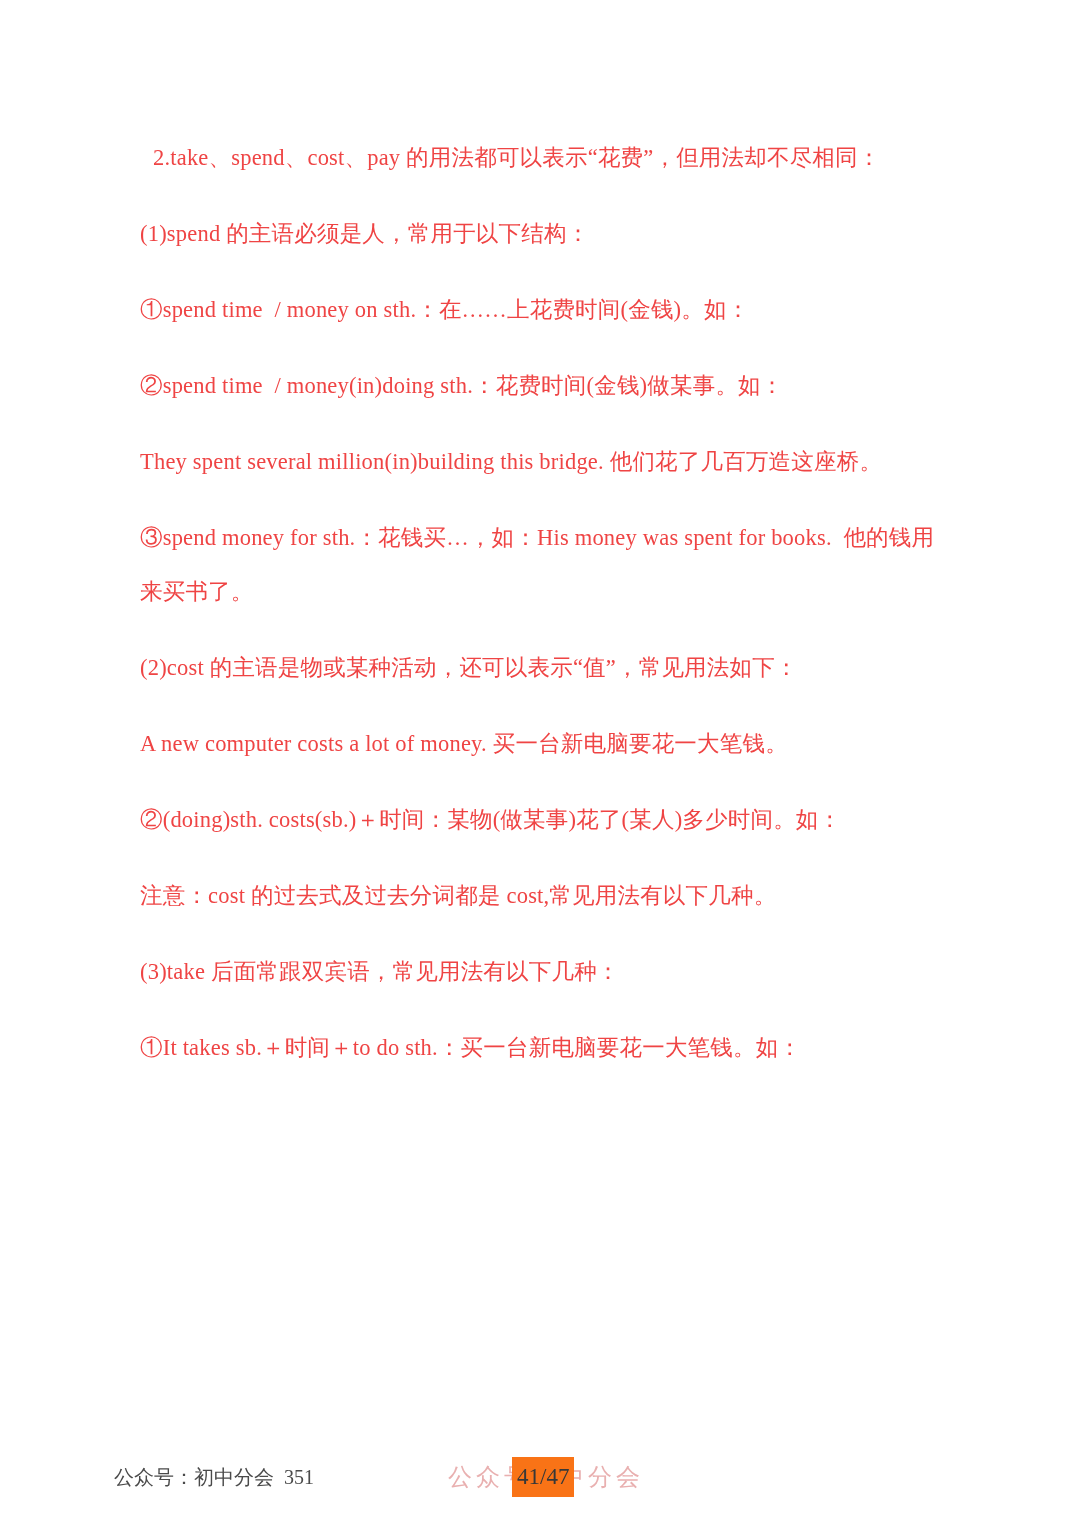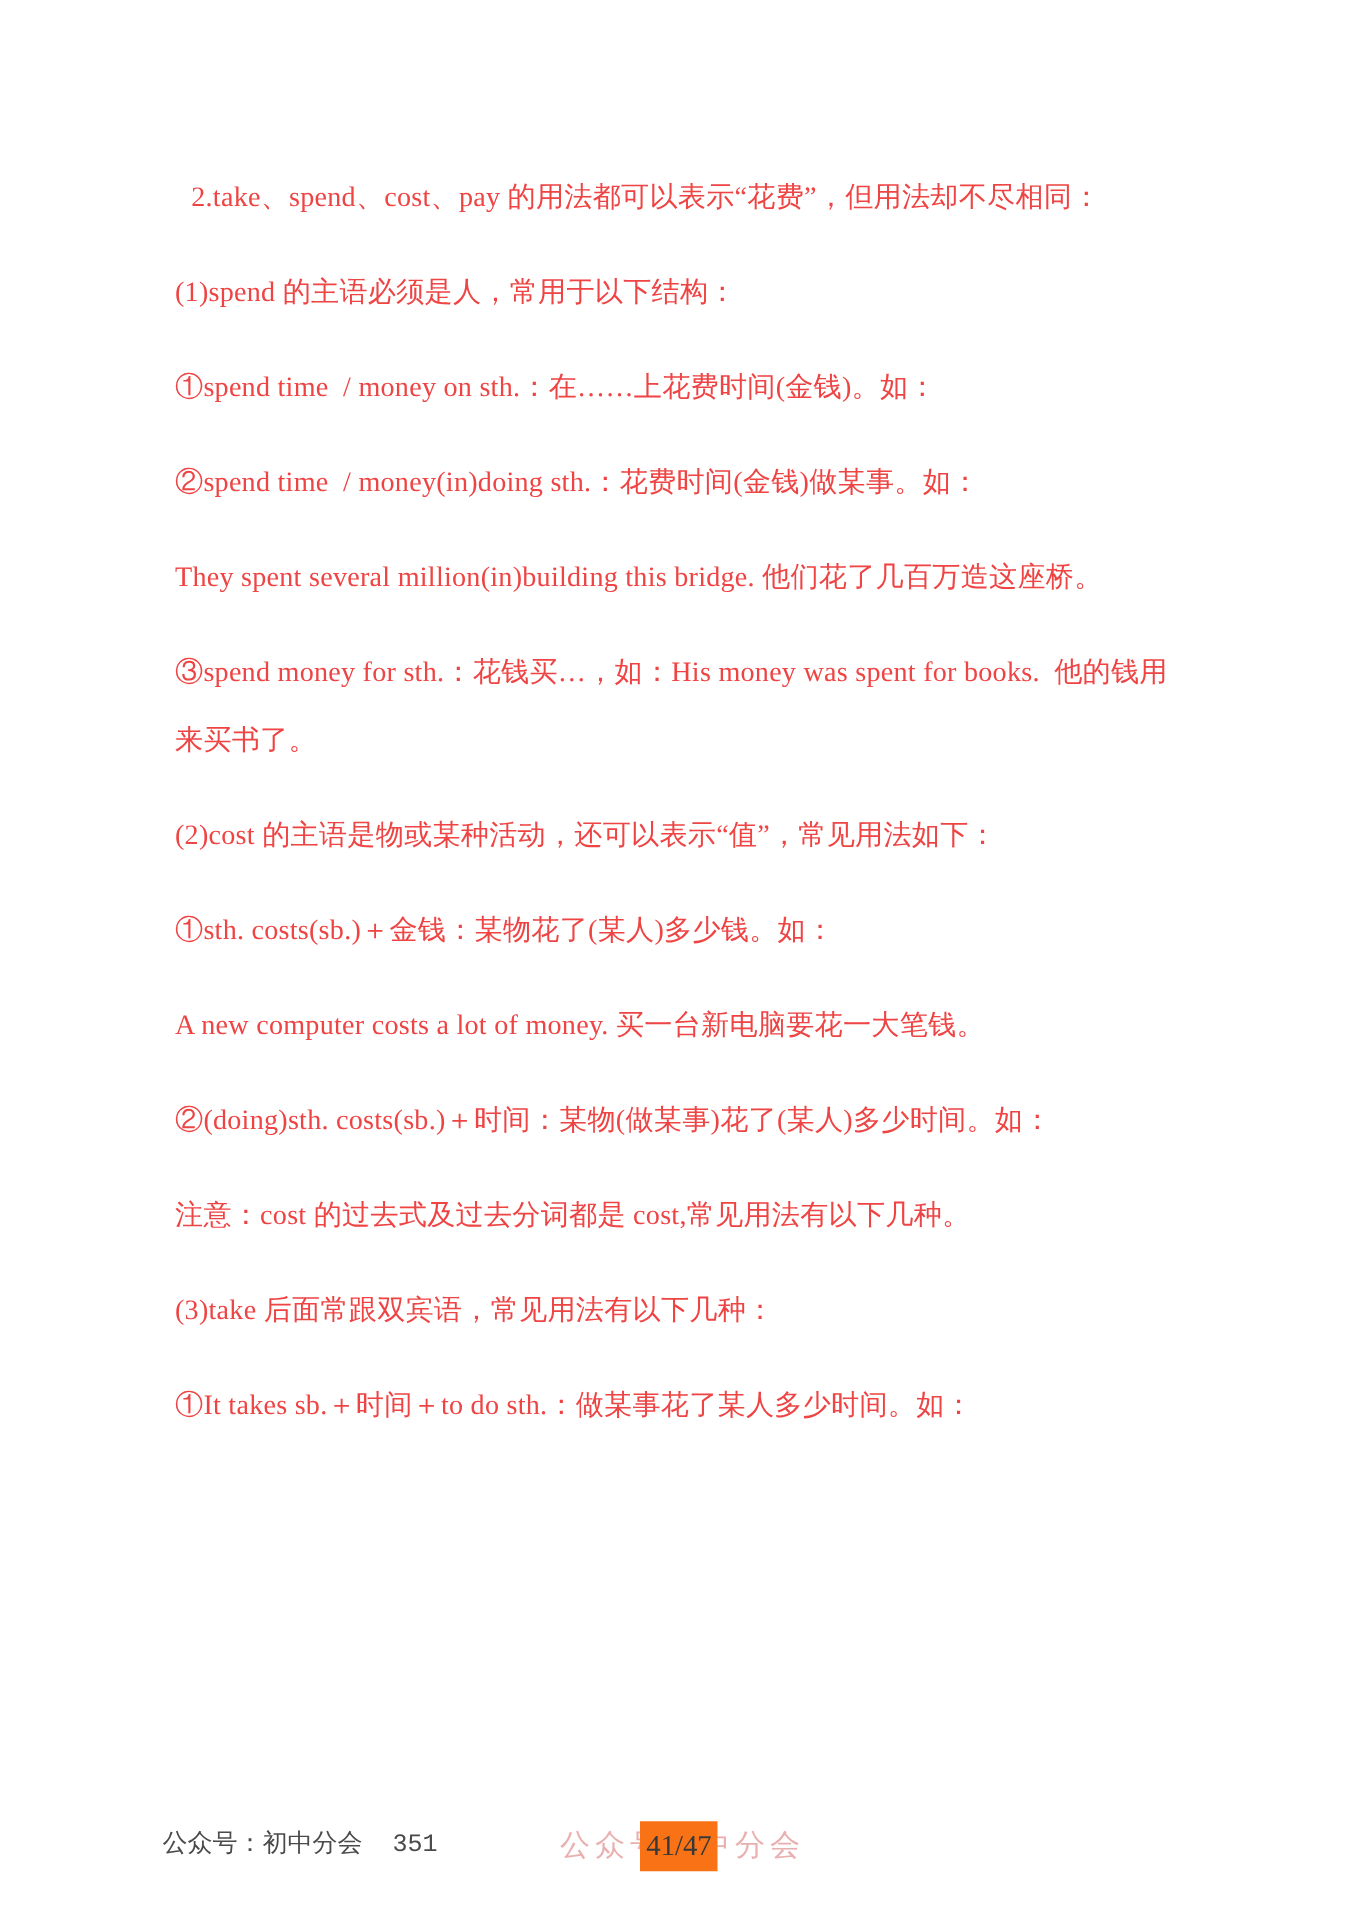--- a/index.html
+++ b/index.html
@@ -28,27 +28,26 @@
     line-height: 54px;
     color: #ef4444;
     letter-spacing: 0.2px;
     white-space: pre; 
   }
   .p1indent {
     padding-left: 13px;
   }
   .footer-account {
     position: absolute;
-    left: 130px;
+    left: 114px;
     top: 1459px;
     font-size: 20px;
     line-height: 36px;
     color: #4a4a4a;
     white-space: pre;
-    font-family: Liberation Mono, monospace;
   }
   .watermark {
     position: absolute;
     left: 448px;
     top: 1461px;
     font-size: 24px;
     line-height: 32px;
     letter-spacing: 4px;
     color: #e9b0b0;
     white-space: pre;
@@ -97,43 +96,40 @@
 
     <div class="para">
       <div class="tline">③spend money for sth.：花钱买…，如：His money was spent for books.  他的钱用</div>
       <div class="tline">来买书了。</div>
     </div>
 
     <div class="para">
       <div class="tline">(2)cost 的主语是物或某种活动，还可以表示“值”，常见用法如下：</div>
     </div>
 
-    <div class="para">
-      <div class="tline">①sth. costs(sb.)＋金钱：某物花了(某人)多少钱。如：</div>
-    </div>
 
     <div class="para">
       <div class="tline">A new computer costs a lot of money. 买一台新电脑要花一大笔钱。</div>
     </div>
 
     <div class="para">
       <div class="tline">②(doing)sth. costs(sb.)＋时间：某物(做某事)花了(某人)多少时间。如：</div>
     </div>
 
 
     <div class="para">
       <div class="tline">注意：cost 的过去式及过去分词都是 cost,常见用法有以下几种。</div>
     </div>
 
     <div class="para">
       <div class="tline">(3)take 后面常跟双宾语，常见用法有以下几种：</div>
     </div>
 
     <div class="para">
-      <div class="tline">①It takes sb.＋时间＋to do sth.：做某事花了某人多少时间。如：</div>
+      <div class="tline">①It takes sb.＋时间＋to do sth.：买一台新电脑要花一大笔钱。如：</div>
     </div>
 
   </div>
 
   <div class="footer-account">公众号：初中分会  351</div>
 
   <div class="watermark">公众号初中分会</div>
 
   <div class="page-num">41/47</div>
 

